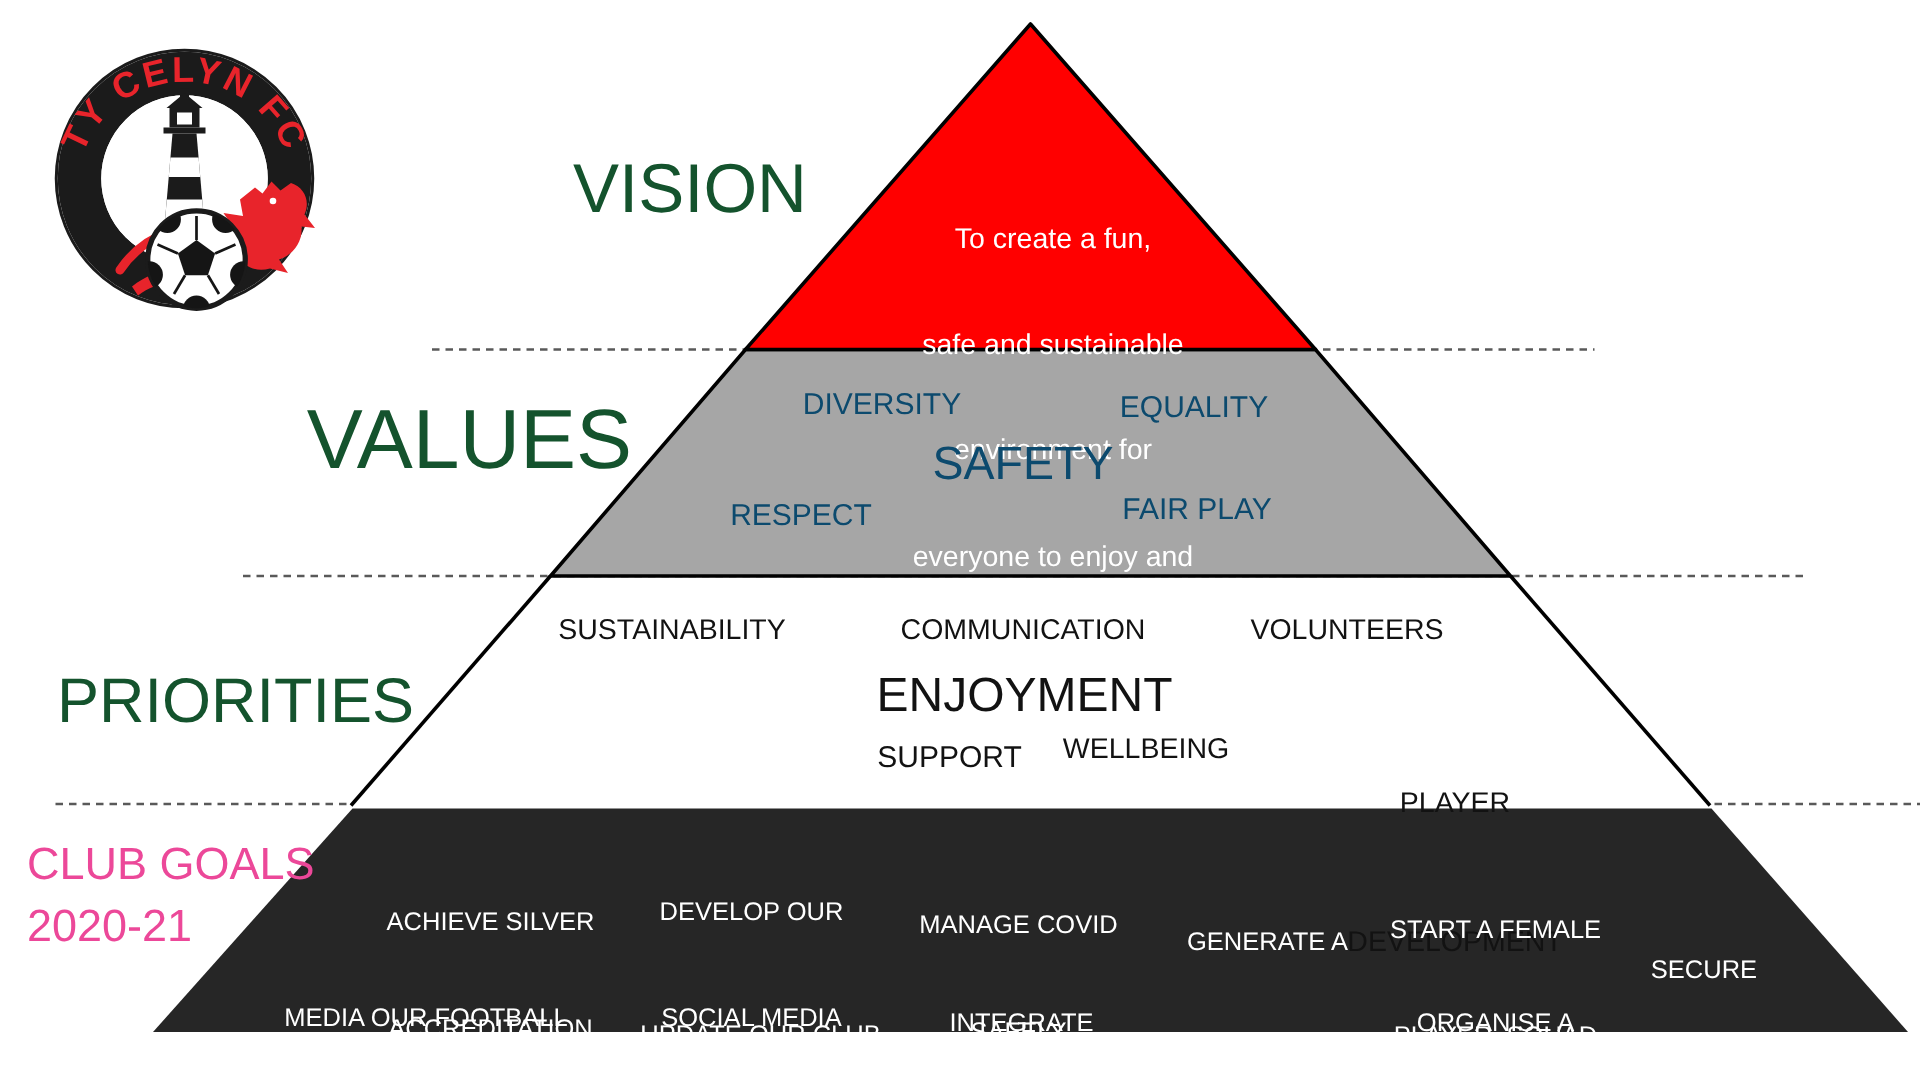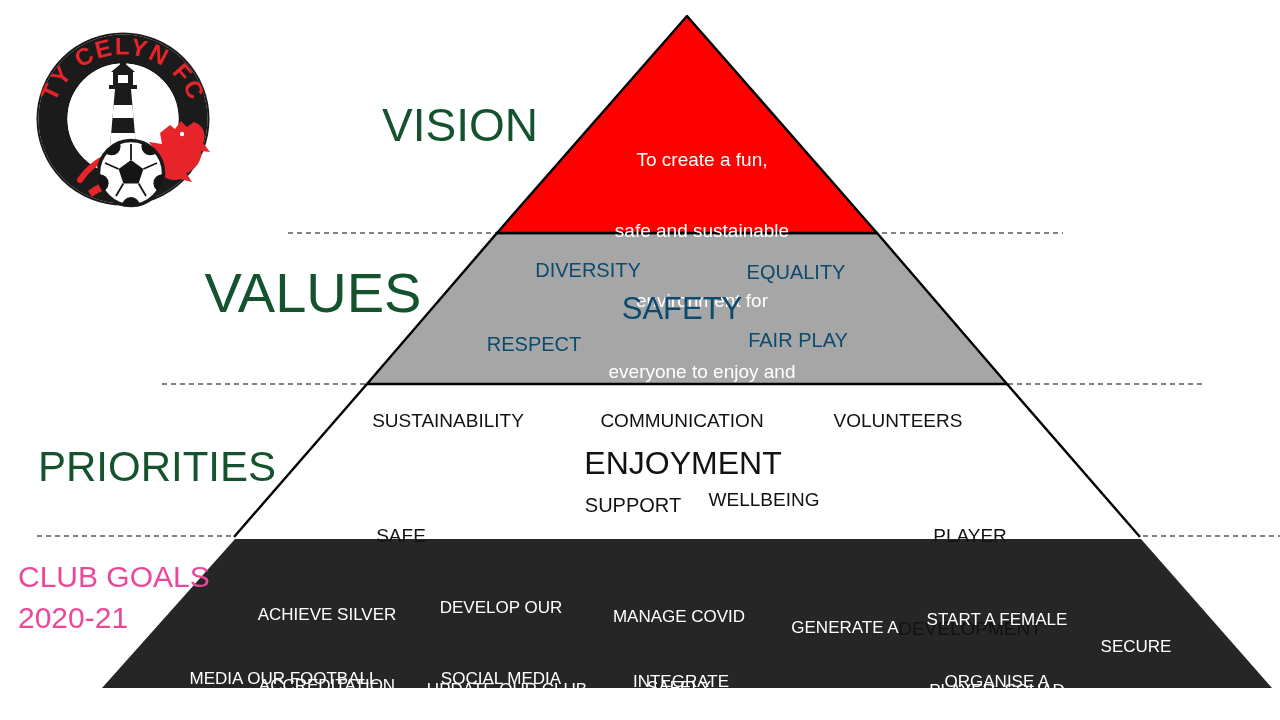--- a/index.html
+++ b/index.html
@@ -123,21 +123,20 @@
   <div class="ctr v-word" style="left:588px;top:259px;font-size:20px;">DIVERSITY</div>
   <div class="ctr v-word" style="left:796px;top:261px;font-size:20px;">EQUALITY</div>
   <div class="ctr v-word" style="left:682px;top:292px;font-size:31px;">SAFETY</div>
   <div class="ctr v-word" style="left:534px;top:333px;font-size:20px;">RESPECT</div>
   <div class="ctr v-word" style="left:798px;top:329px;font-size:20px;">FAIR PLAY</div>
 
   <div class="ctr p-word" style="left:448px;top:411px;font-size:19px;">SUSTAINABILITY</div>
   <div class="ctr p-word" style="left:682px;top:411px;font-size:19px;">COMMUNICATION</div>
   <div class="ctr p-word" style="left:898px;top:411px;font-size:19px;">VOLUNTEERS</div>
   <div class="ctr p-word multi" style="left:401px;top:465px;font-size:19px;line-height:28.5px;">
-    <span>SAFE</span>
   </div>
   <div class="ctr p-word" style="left:683px;top:446px;font-size:32px;">ENJOYMENT</div>
   <div class="ctr p-word" style="left:593px;top:494px;font-size:20px;margin-left:40px;">SUPPORT</div>
   <div class="ctr p-word" style="left:764px;top:490px;font-size:19px;">WELLBEING</div>
   <div class="ctr p-word multi" style="left:970px;top:458px;font-size:19px;line-height:31px;">
     <span>PLAYER</span>
     <span>DEVELOPMENT</span>
   </div>
 
   <div class="ctr goal multi" style="left:327px;top:556px;">

